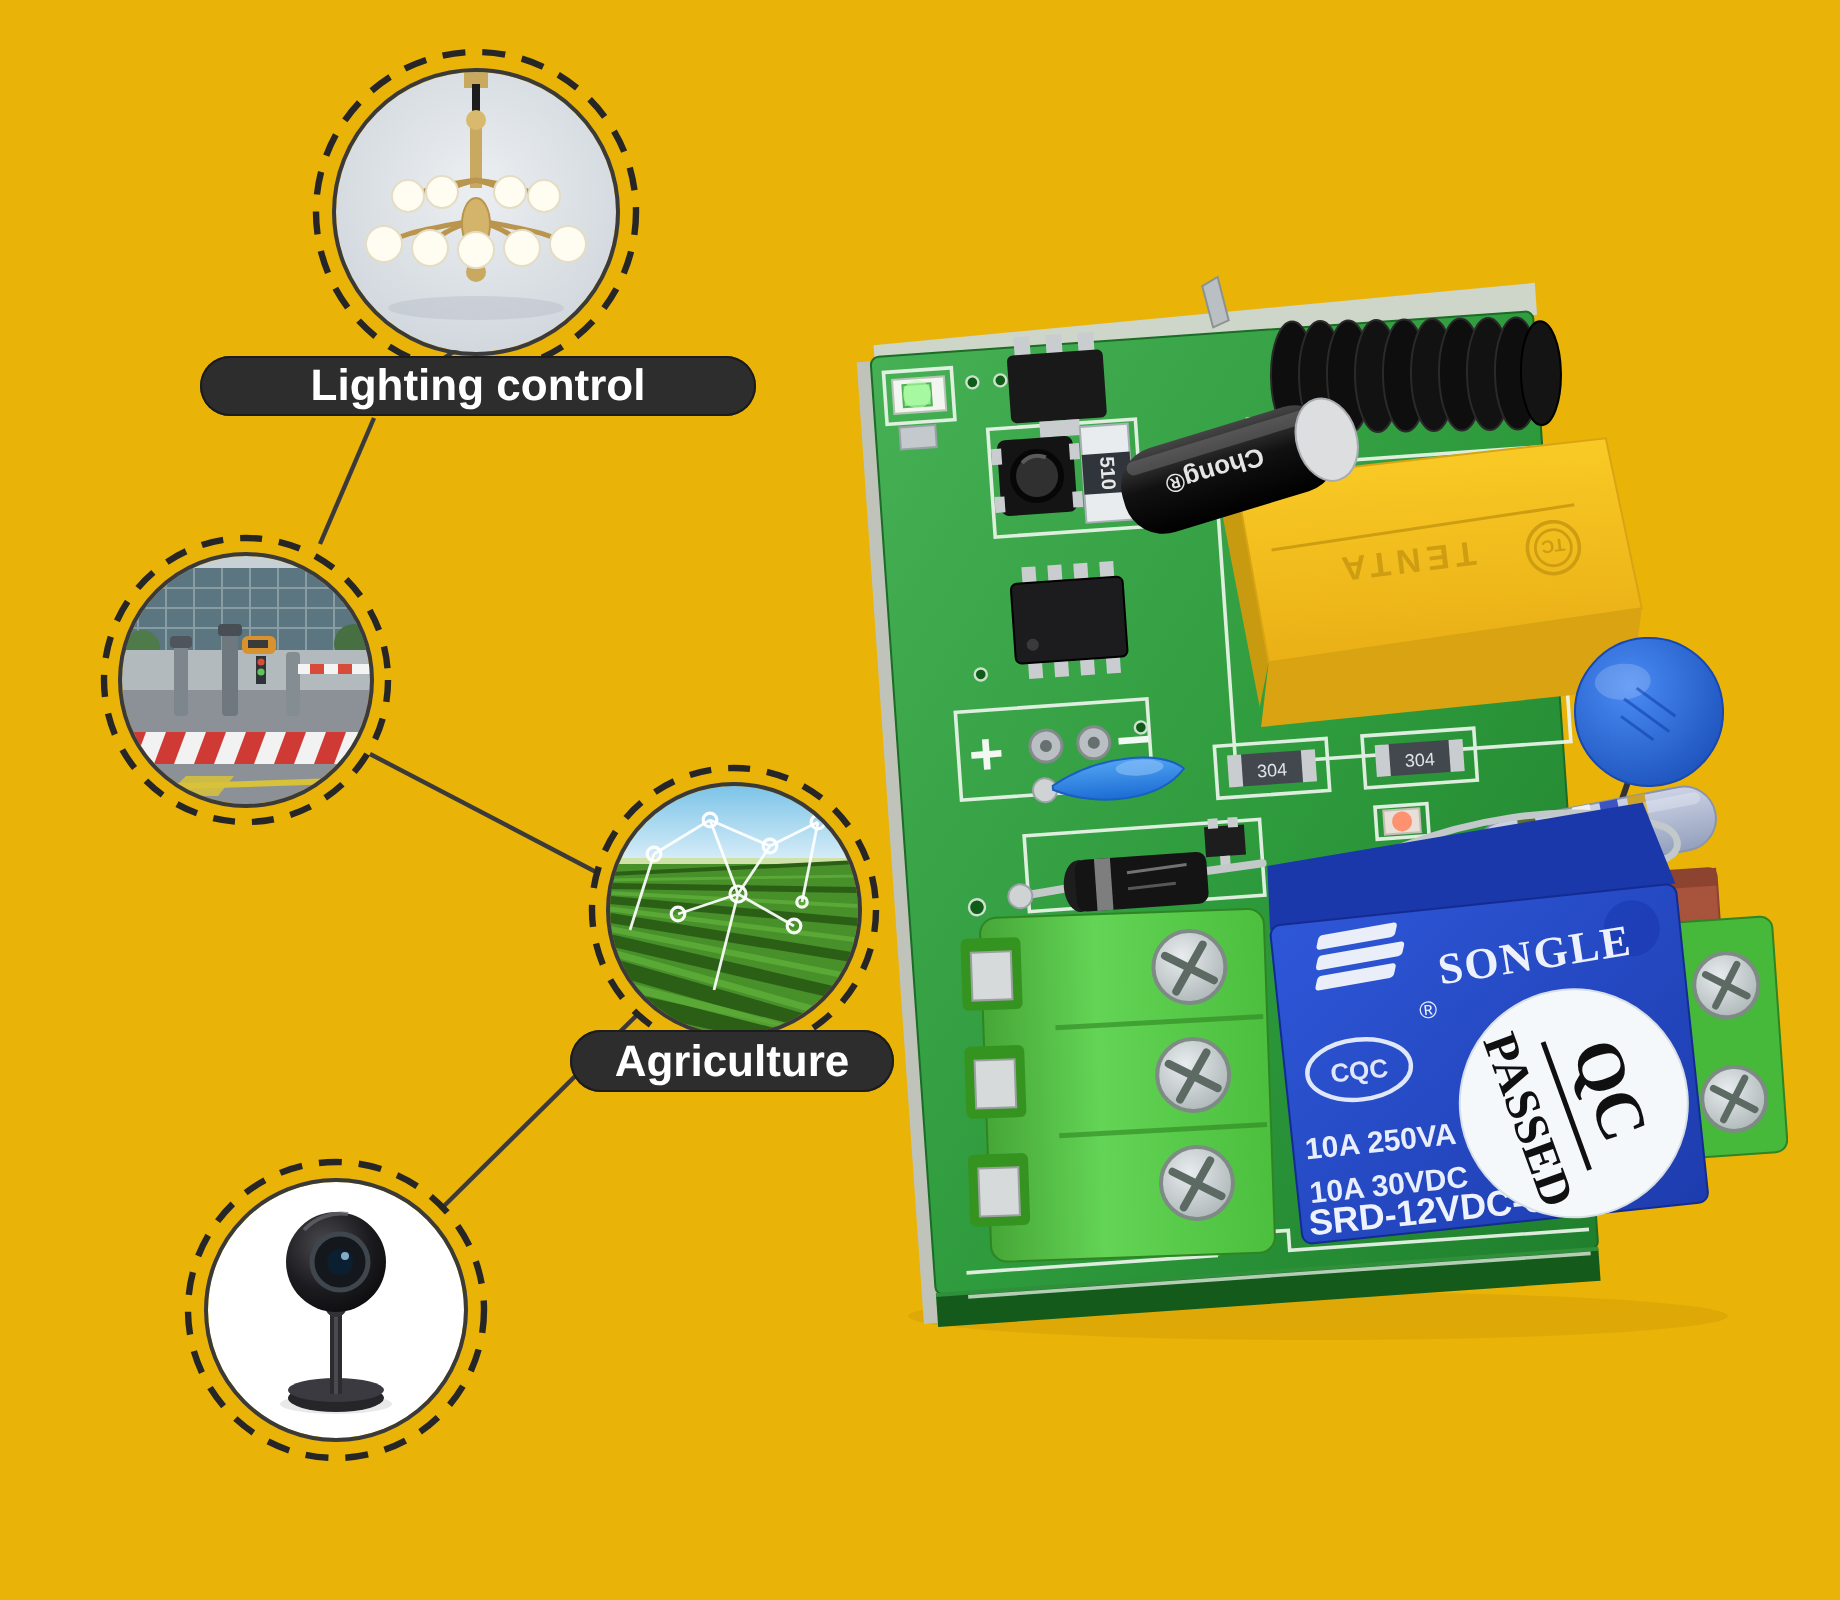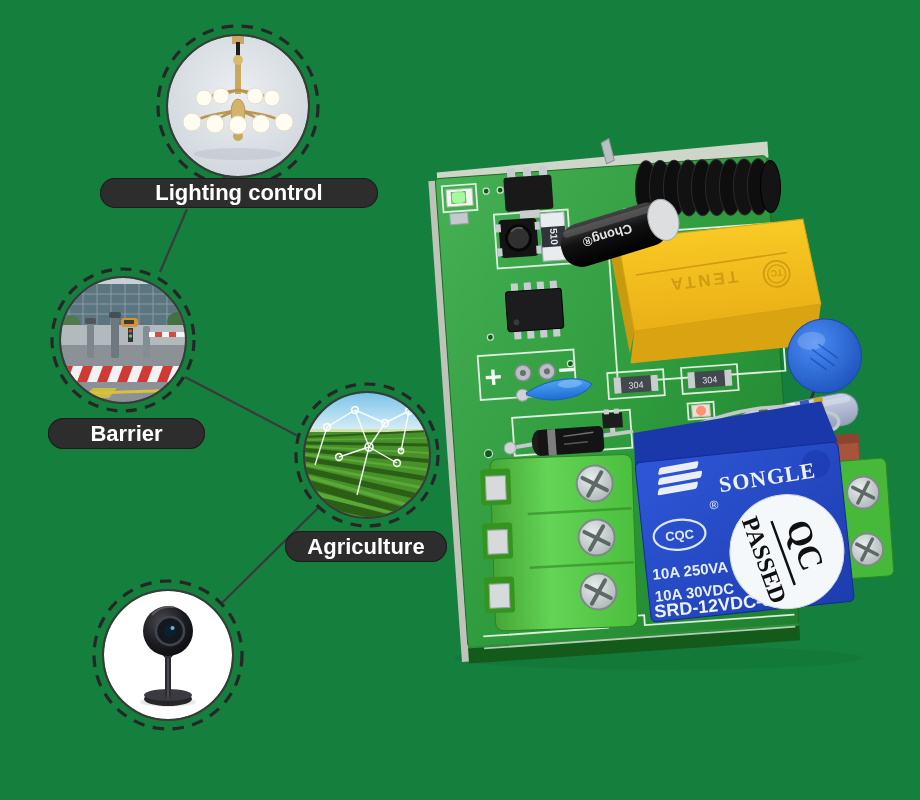--- a/index.html
+++ b/index.html
@@ -1,16 +1,16 @@
 <!DOCTYPE html>
 <html><head>
 <meta charset="utf-8">
 <style>
   html,body{margin:0;padding:0;background:#ffffff;}
-  .stage{position:relative;width:920px;height:800px;background:#15803d;overflow:hidden;
+  .stage{position:relative;width:920px;height:800px;background:#eab308;overflow:hidden;
          font-family:"Liberation Sans",sans-serif;}
   .lines-svg{position:absolute;left:0;top:0;z-index:1;}
   .callout-circle{position:absolute;z-index:2;}
   .pill{position:absolute;z-index:3;background:#2d2d2d;border-radius:16px;color:#ffffff;
         font-weight:bold;font-size:22px;text-align:center;
         box-shadow:inset 0 0 0 1px #1c1c1c;}
   .pcb-svg{position:absolute;left:424px;top:112px;z-index:2;}
 </style>
 </head>
 <body>
@@ -123,21 +123,20 @@
       <rect x="20" y="-14" width="7" height="32" rx="2" fill="#848d92"></rect>
       <rect x="26" y="-8" width="36" height="5" fill="#f4f4f4"></rect>
       <rect x="32" y="-8" width="7" height="5" fill="#d84b3a"></rect>
         <rect x="46" y="-8" width="7" height="5" fill="#d84b3a"></rect>
       <polygon points="-30,48 -6,48 -14,58 -40,58" fill="#d8c23a" opacity="0.85"></polygon>
       <line x1="-62" y1="54" x2="62" y2="50" stroke="#d8c23a" stroke-width="3"></line>
     </g>
     <circle cx="0" cy="0" r="63" fill="none" stroke="#3a3a3a" stroke-width="2"></circle>
     <circle cx="0" cy="0" r="71" fill="none" stroke="#262626" stroke-width="3.2" stroke-dasharray="11 8.5"></circle>
   </svg>
-  <div class="pill" style="left:48px;top:418px;width:157px;height:31px;line-height:31px">Barrier</div>
 
   <svg class="callout-circle" style="left:287px;top:375px" width="160" height="160" viewBox="-80 -80 160 160">
     <defs>
       <clipPath id="clipAgr">
           <circle cx="0" cy="0" r="62"></circle>
         </clipPath>
       <linearGradient id="gSky" x1="0" y1="0" x2="0" y2="1">
         <stop offset="0" stop-color="#7cc4e8"></stop>
           <stop offset="1" stop-color="#d9eef8"></stop>
       </linearGradient>
@@ -182,21 +181,21 @@
         <circle cx="42" cy="-44" r="3.4"></circle>
           <circle cx="2" cy="-8" r="4"></circle>
           <circle cx="30" cy="8" r="3.4"></circle>
         <circle cx="-28" cy="2" r="3.4"></circle>
           <circle cx="34" cy="-4" r="2.6"></circle>
       </g>
     </g>
     <circle cx="0" cy="0" r="63" fill="none" stroke="#3a3a3a" stroke-width="2"></circle>
     <circle cx="0" cy="0" r="71" fill="none" stroke="#262626" stroke-width="3.2" stroke-dasharray="11 8.5"></circle>
   </svg>
-  <div class="pill" style="left:285px;top:531px;width:162px;height:31px;line-height:31px">Agriculture</div>
+  <div class="pill" style="left:285px;top:515px;width:162px;height:31px;line-height:31px">Agriculture</div>
 
   <svg class="callout-circle" style="left:86px;top:573px" width="164" height="164" viewBox="-82 -82 164 164">
     <defs>
       <clipPath id="clipCam">
           <circle cx="0" cy="0" r="64"></circle>
         </clipPath>
       <radialGradient id="gCam" cx="38%" cy="32%" r="75%">
         <stop offset="0" stop-color="#4a4a4e"></stop>
           <stop offset="0.6" stop-color="#1c1c20"></stop>
           <stop offset="1" stop-color="#0c0c0e"></stop>

